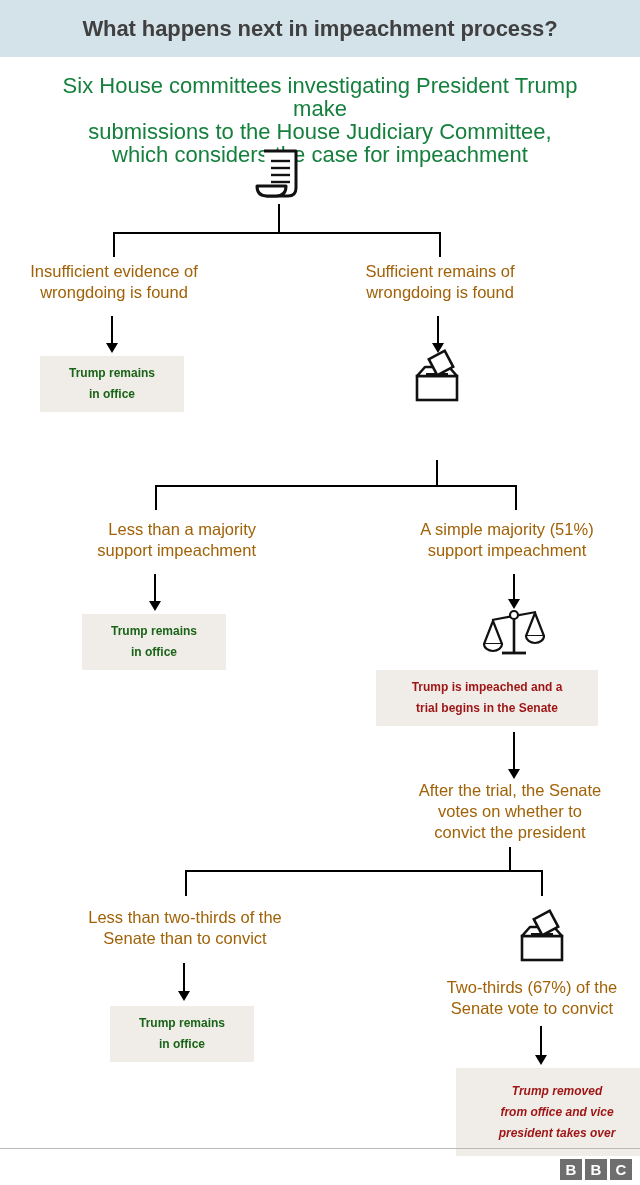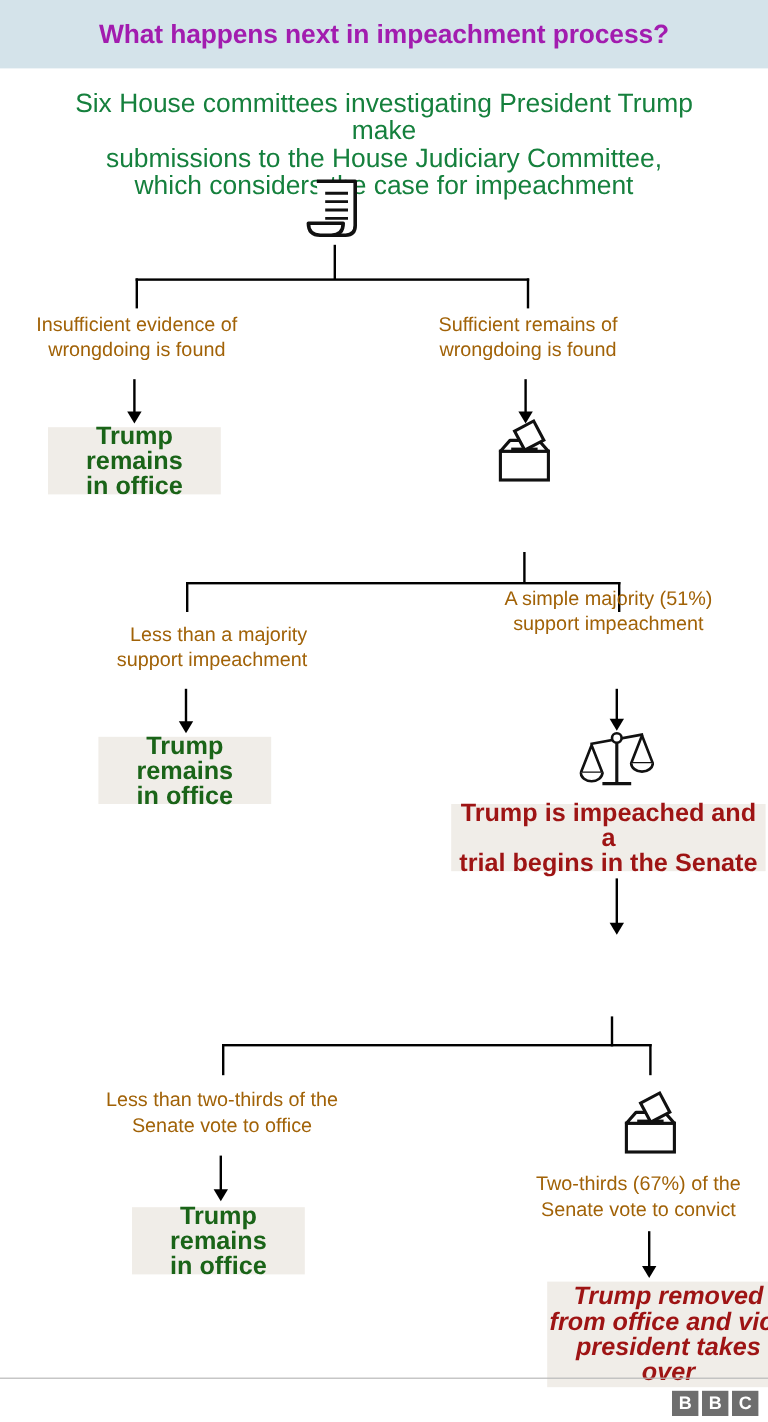--- a/index.html
+++ b/index.html
@@ -24,21 +24,21 @@
     width: 640px; height: 57px;
     background: #d4e3ea;
   }
   .header-title {
     position: absolute;
     left: 0; top: 0;
     width: 640px; height: 57px;
     display: flex; align-items: center; justify-content: center;
     font-size: 22px;
     font-weight: bold;
-    color: #a21caf;
+    color: #404040;
     letter-spacing: -0.1px;
   }
 
   
   .node-text {
     position: absolute;
     text-align: center;
     font-size: 16.5px;
     line-height: 21px;
     color: #a16207;
@@ -55,21 +55,21 @@
 
   
   .outcome-box {
     position: absolute;
     background: #f0ede8;
     display: flex;
     align-items: center;
     justify-content: center;
     text-align: center;
     font-weight: bold;
-    font-size: 21px;
+    font-size: 12px;
     line-height: 21px;
     white-space: pre-line;
   }
   .outcome-green { color: #1a6418; }
   .outcome-red   { color: #9e1414; }
 
   
   .vline {
     position: absolute;
     width: 2px;
@@ -175,21 +175,21 @@
   </div>
 
 
   <div class="vline" style="left:436px; top:460px; height:26px;"></div>
   <div class="hline" style="left:155px; top:485px; width:362px;"></div>
   <div class="vline" style="left:155px; top:485px; height:25px;"></div>
   <div class="vline" style="left:515px; top:485px; height:25px;"></div>
 
   <div class="node-text" style="left:56px; top:519px; width:200px;text-align:right;">Less than a majority
 support impeachment</div>
-  <div class="node-text" style="left:404px; top:489px; width:206px;">A simple majority (51%)
+  <div class="node-text" style="left:404px; top:519px; width:206px;">A simple majority (51%)
 support impeachment</div>
 
   <div class="arrow" style="left:154px; top:574px; height:28px;"></div>
 
   <div class="outcome-box outcome-green" style="left:82px; top:614px; width:144px; height:56px;">Trump remains
 in office</div>
 
   <div class="arrow" style="left:513px; top:574px; height:26px;"></div>
 
   <div class="icon" style="left:483px; top:604px; width:62px; height:58px;">
@@ -198,33 +198,36 @@
       <line x1="31" y1="10" x2="31" y2="48" stroke="#111111" stroke-width="2.6"></line>
       <line x1="19" y1="49" x2="43" y2="49" stroke="#111111" stroke-width="2.8"></line>
       <circle cx="31" cy="11" r="4" fill="#ffffff" stroke="#111111" stroke-width="2.2"></circle>
       <path d="M10 17 L1 40 L19 40 Z" fill="#ffffff" stroke="#111111" stroke-width="2.2" stroke-linejoin="round"></path>
       <path d="M1 40 A9 7 0 0 0 19 40" fill="#ffffff" stroke="#111111" stroke-width="2.2"></path>
       <path d="M52 9 L43 32 L61 32 Z" fill="#ffffff" stroke="#111111" stroke-width="2.2" stroke-linejoin="round"></path>
       <path d="M43 32 A9 7 0 0 0 61 32" fill="#ffffff" stroke="#111111" stroke-width="2.2"></path>
     </svg>
   </div>
 
-  <div class="outcome-box outcome-red" style="left:376px; top:670px; width:262px; height:56px;">Trump is impeached and a
+  <div class="outcome-box outcome-red" style="left:376px; top:670px; width:222px; height:56px;">Trump is impeached and a
 trial begins in the Senate</div>
 
   <div class="arrow" style="left:513px; top:732px; height:38px;"></div>
 
+  <div class="node-text" style="left:395px; top:780px; width:230px;">After the trial, the Senate
+votes on whether to
+convict the president</div>
 
   <div class="vline" style="left:509px; top:847px; height:25px;"></div>
   <div class="hline" style="left:185px; top:870px; width:358px;"></div>
   <div class="vline" style="left:185px; top:870px; height:26px;"></div>
   <div class="vline" style="left:541px; top:870px; height:26px;"></div>
 
   <div class="node-text" style="left:70px; top:907px; width:230px;">Less than two-thirds of the
-Senate vote to office</div>
+Senate than to convict</div>
 
   <div class="arrow" style="left:183px; top:963px; height:29px;"></div>
 
   <div class="outcome-box outcome-green" style="left:110px; top:1006px; width:144px; height:56px;">Trump remains
 in office</div>
 
   <div class="icon" style="left:511px; top:908px; width:62px; height:56px;">
     <svg width="62" height="56" viewBox="0 0 62 56" xmlns="http://www.w3.org/2000/svg">
       <rect x="11" y="28" width="40" height="24" fill="#ffffff" stroke="#111111" stroke-width="2.6"></rect>
       <path d="M11 28 L19 19 L43 19 L51 28 Z" fill="#ffffff" stroke="#111111" stroke-width="2.6" stroke-linejoin="round"></path>

